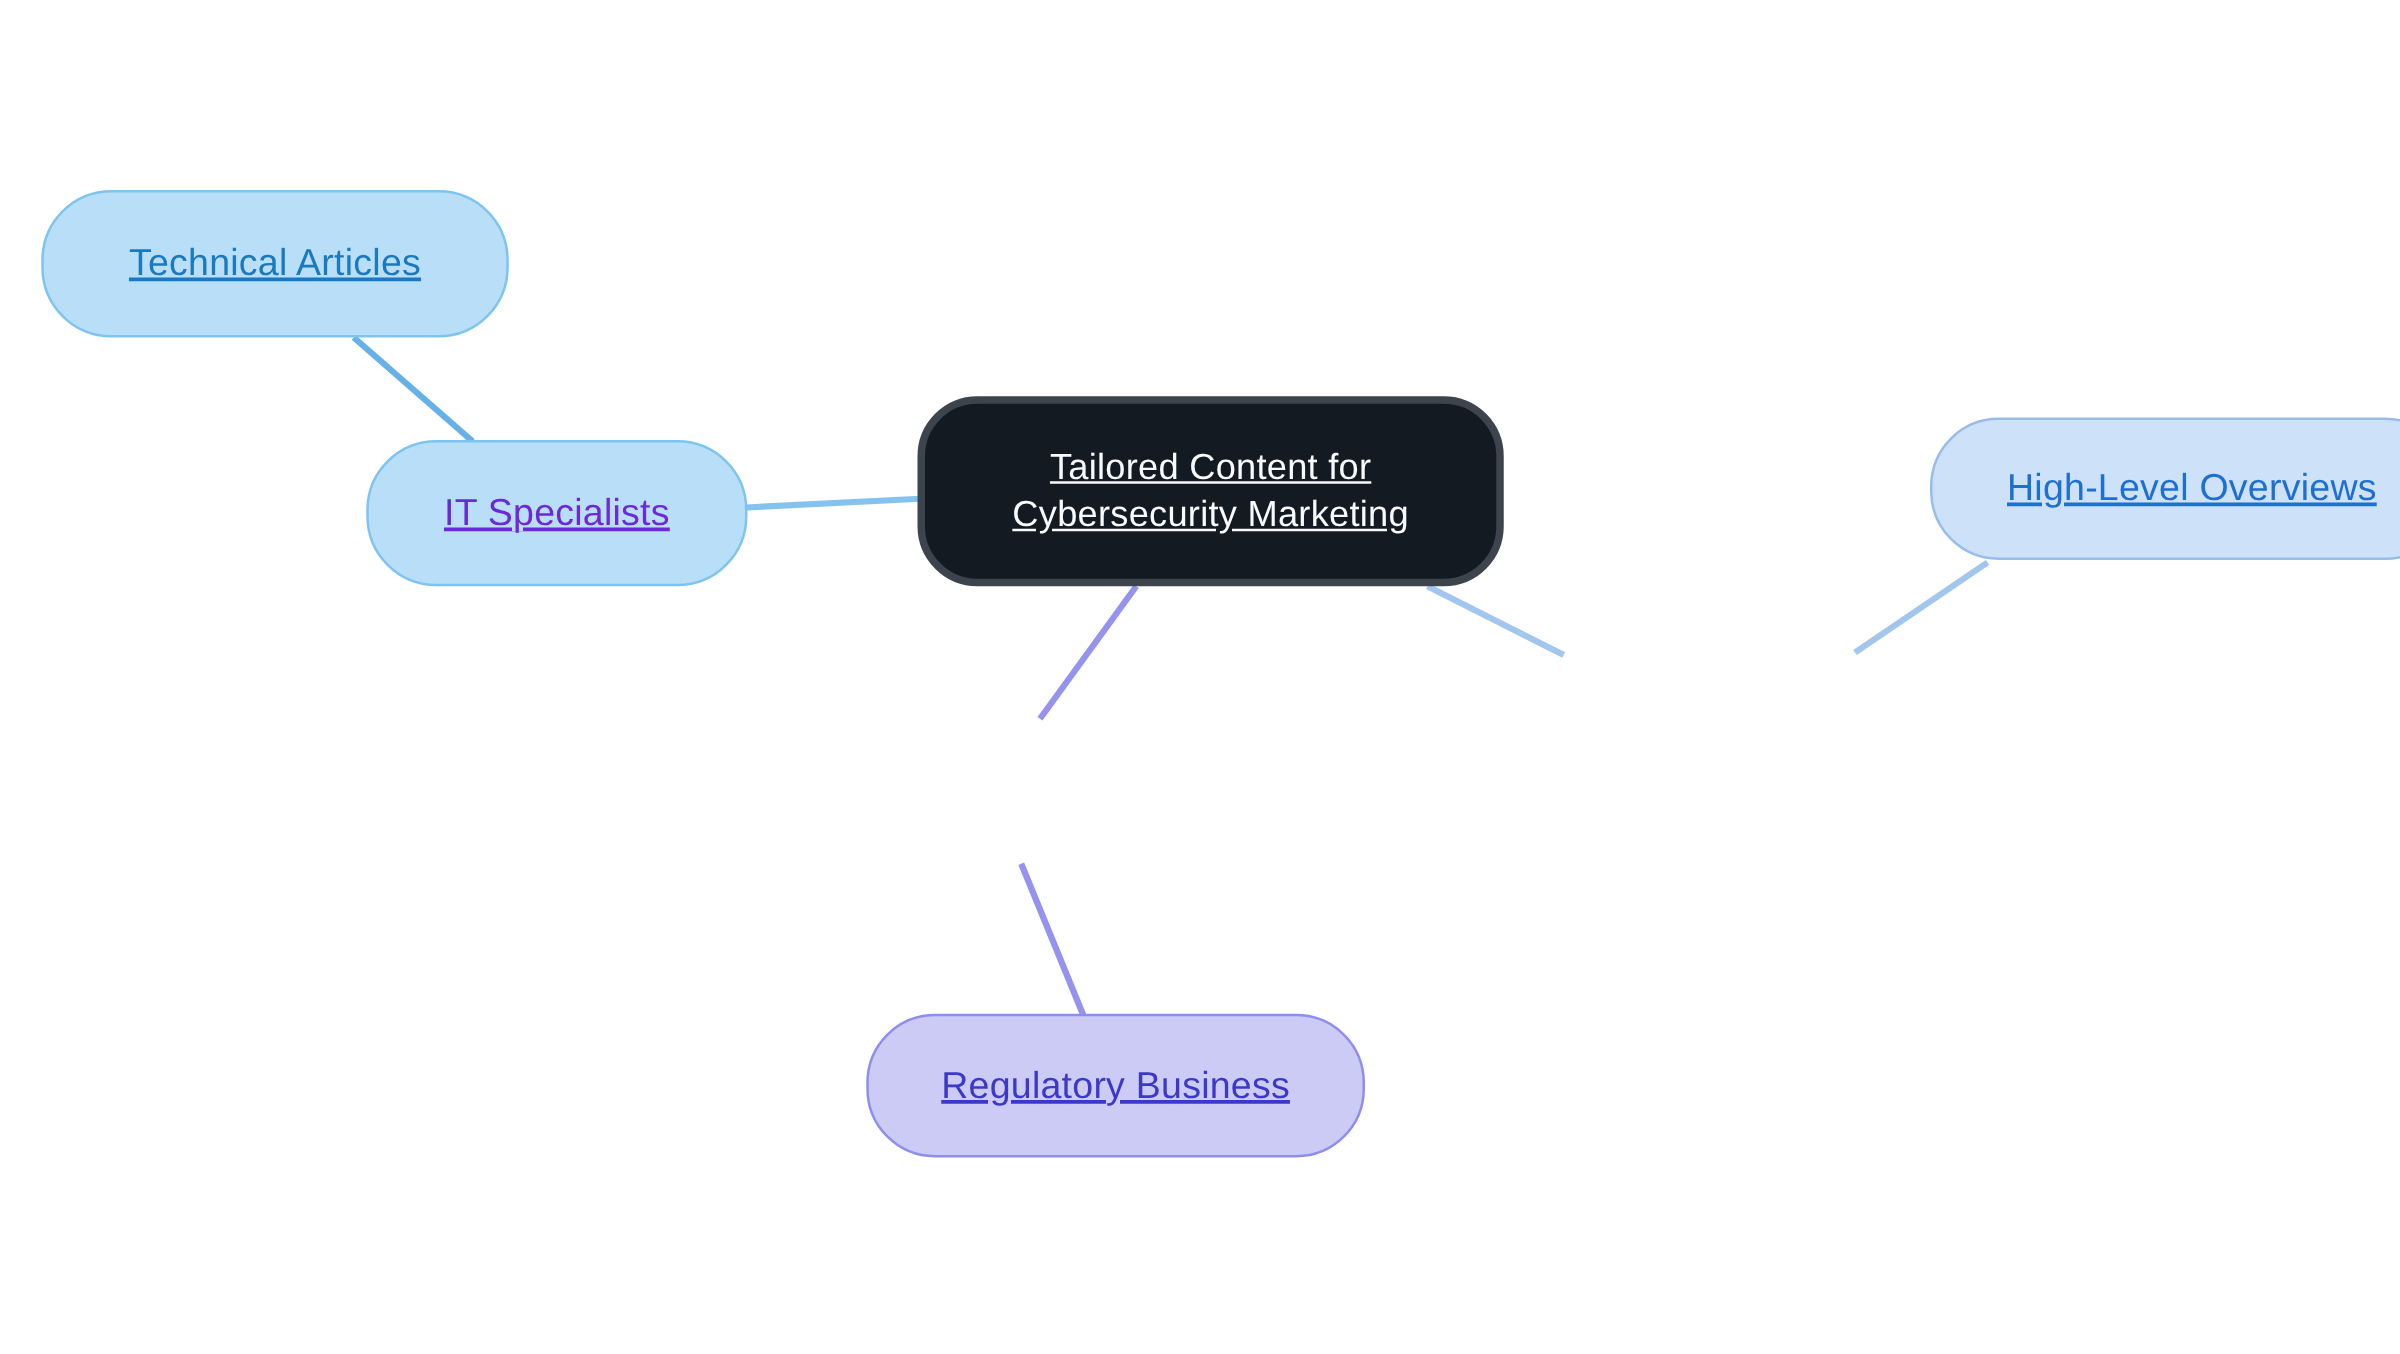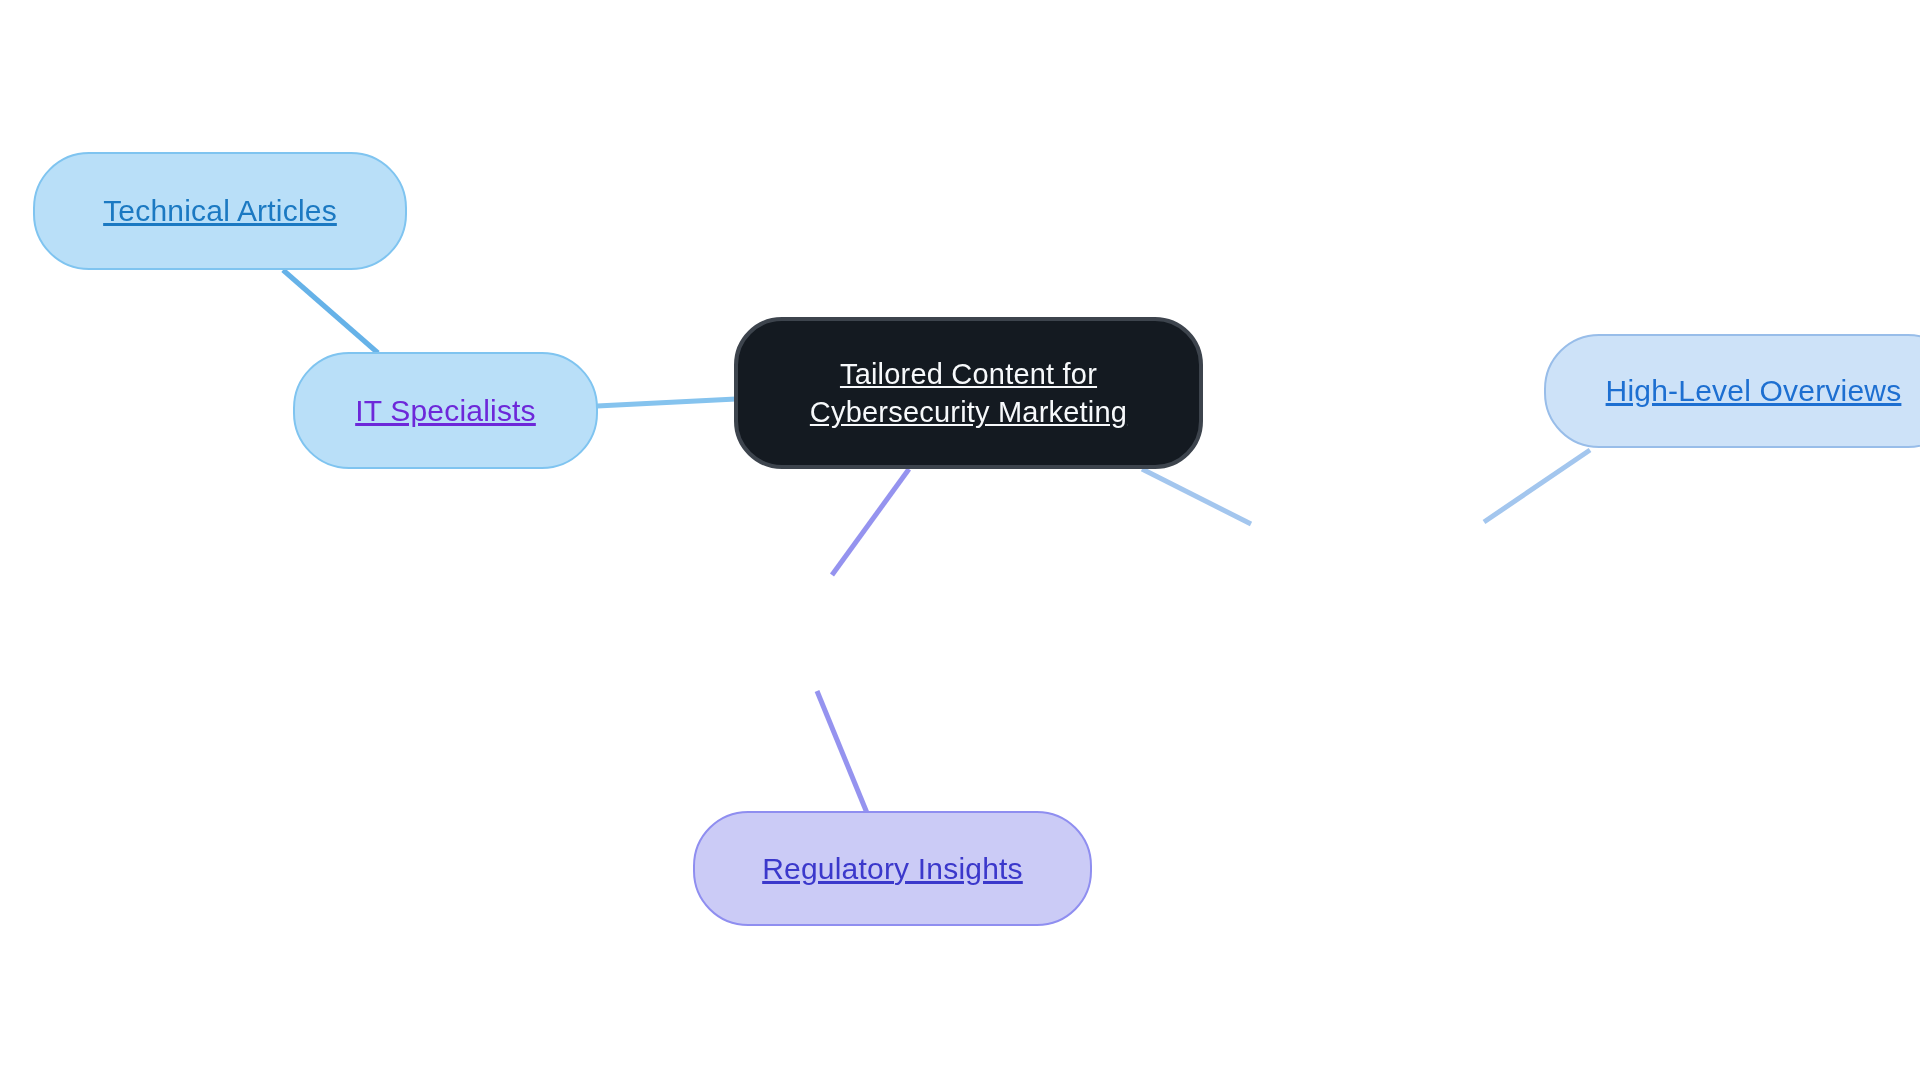--- a/index.html
+++ b/index.html
@@ -29,21 +29,21 @@
     font-size: 30px;
     line-height: 36px;
     letter-spacing: 0.2px;
     border: 2.5px solid transparent;
     user-select: none;
     text-decoration: underline;
   }
   .node-central {
     left: 734px; top: 317px; width: 469px; height: 152px;
     border-radius: 48px;
-    border: 4px solid #f9a8d4;
+    border: 6px solid #f9a8d4;
     font-size: 29px;
     line-height: 38px;
   }
   .node-technical-articles  { left: 33px;   top: 152px; width: 374px; height: 118px; border-radius: 56px; }
   .node-it-specialists      { left: 293px;  top: 352px; width: 305px; height: 117px; border-radius: 56px; }
   .node-compliance-agents   { left: 592px;  top: 574px; width: 400px; height: 118px; border-radius: 56px; }
   .node-regulatory-insights { left: 693px;  top: 811px; width: 399px; height: 115px; border-radius: 55px; }
   .node-business-leaders    { left: 1211px; top: 521px; width: 367px; height: 116px; border-radius: 55px; }
   .node-high-level-overviews{ left: 1544px; top: 334px; width: 419px; height: 114px; border-radius: 55px; }
 </style>
@@ -69,21 +69,21 @@
   <div class="node node-technical-articles" style="background: rgb(185, 223, 248); border-color: rgb(127, 196, 240); color: rgb(27, 121, 194);">
     <span>Technical Articles</span>
   </div>
 
   <div class="node node-it-specialists" style="background: rgb(185, 223, 248); border-color: rgb(127, 196, 240); color: #6d28d9;">
     <span>IT Specialists</span>
   </div>
 
 
   <div class="node node-regulatory-insights" style="background: rgb(203, 203, 246); border-color: rgb(143, 142, 240); color: rgb(59, 56, 203);">
-    <span>Regulatory Insights</span>
+    <span>Regulatory Business</span>
   </div>
 
 
   <div class="node node-high-level-overviews" style="background: rgb(205, 226, 248); border-color: rgb(152, 189, 233); color: rgb(29, 111, 209);">
     <span>High-Level Overviews</span>
   </div>
 
 </div>
 
 </body></html>

